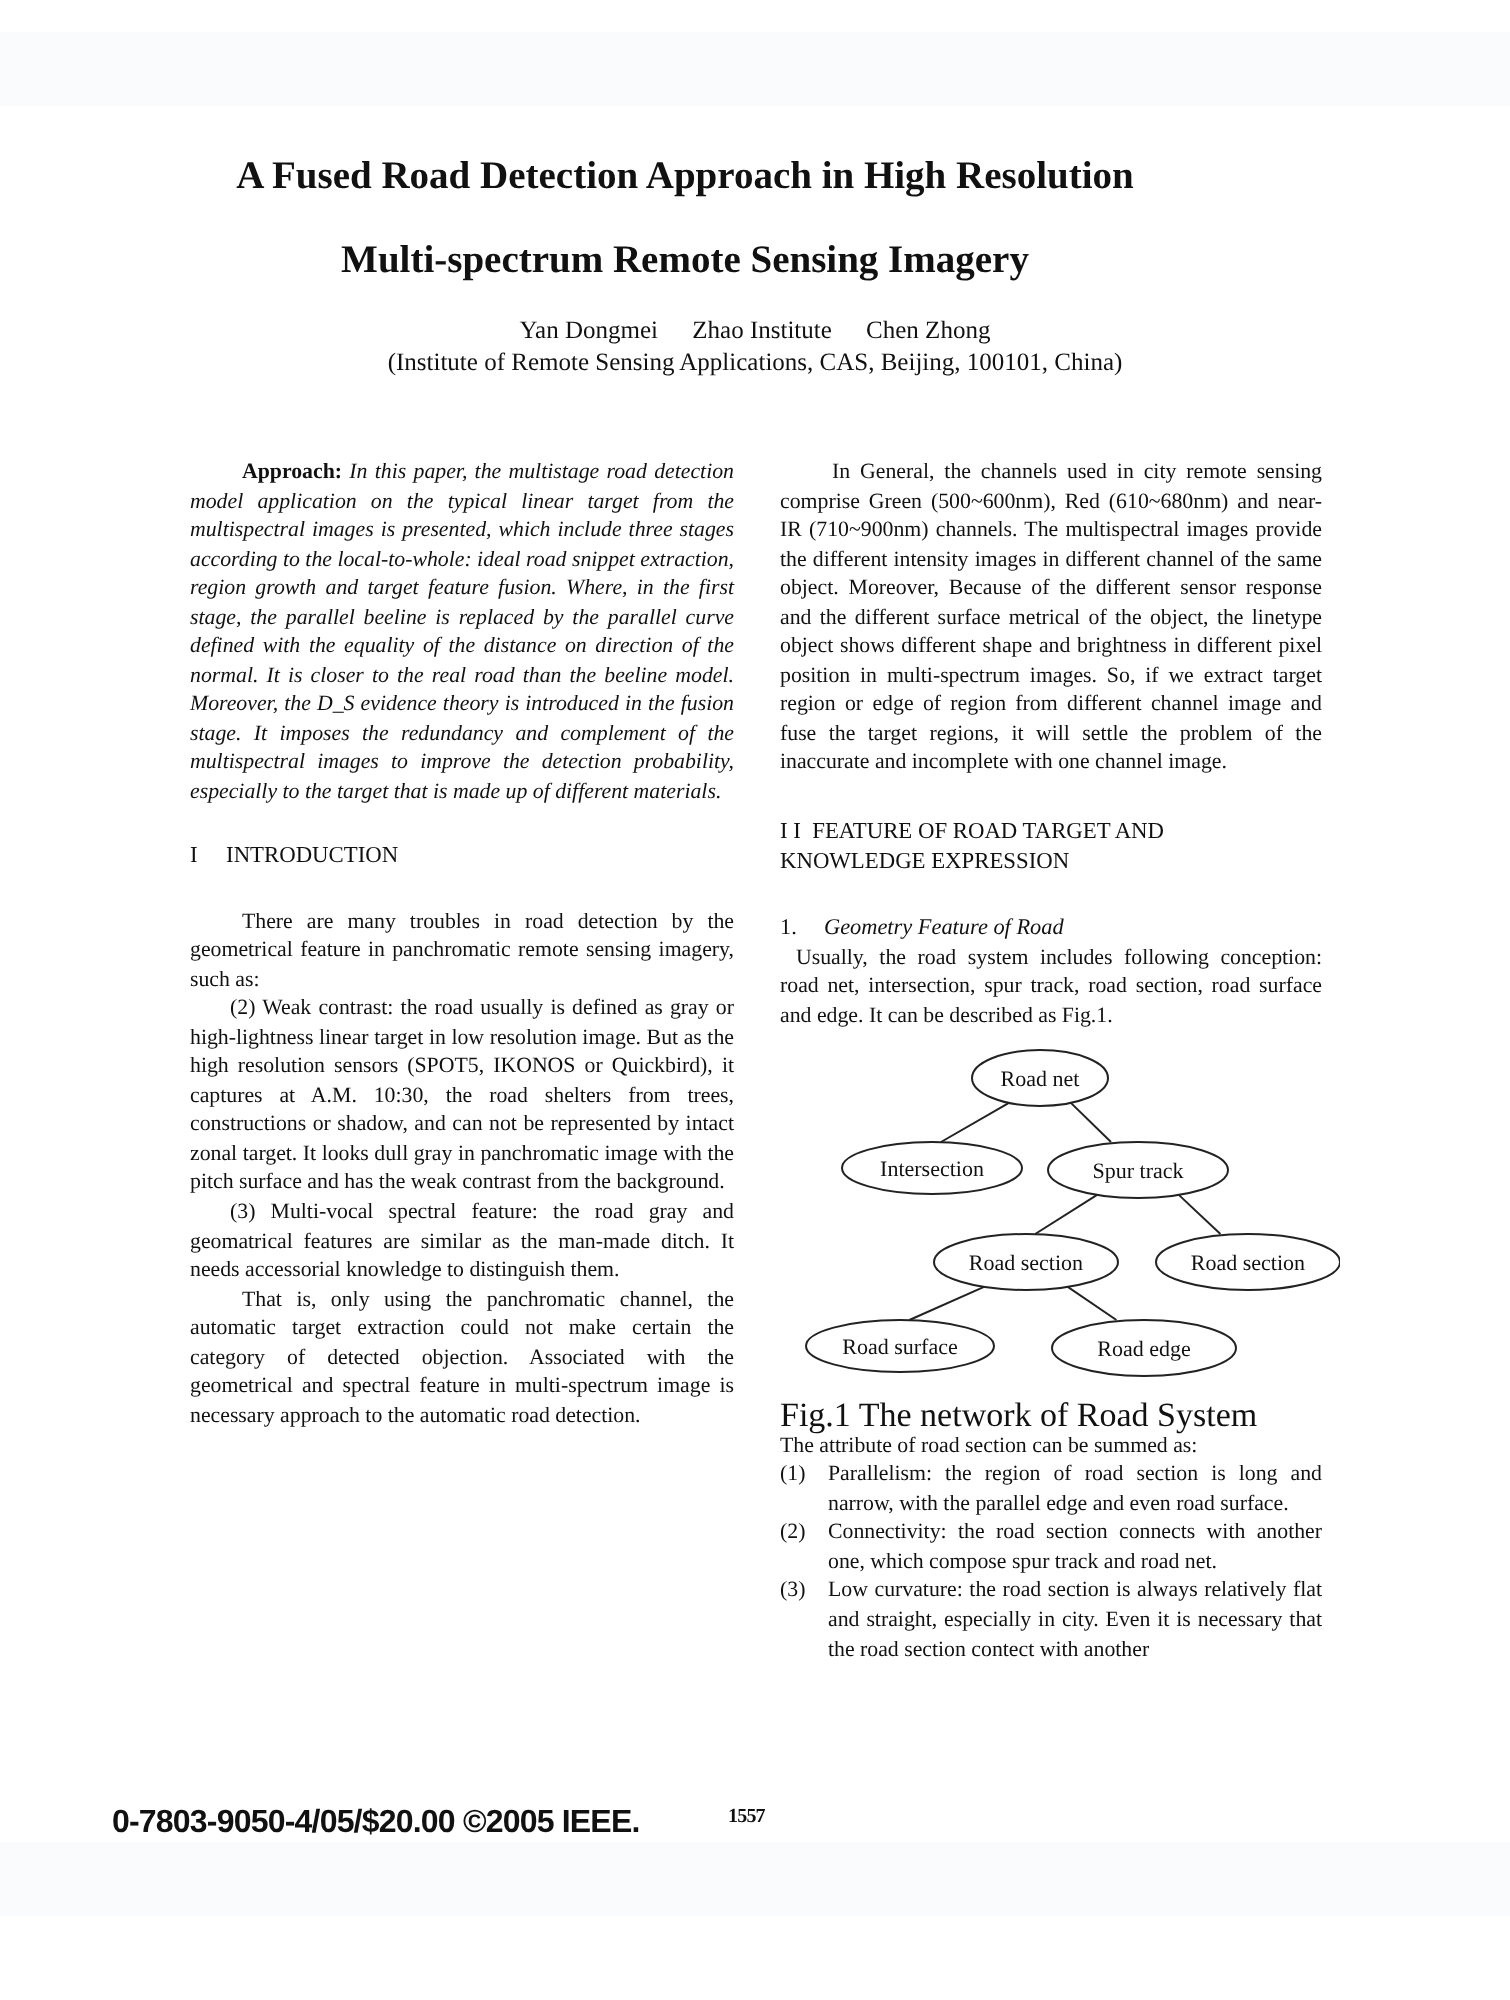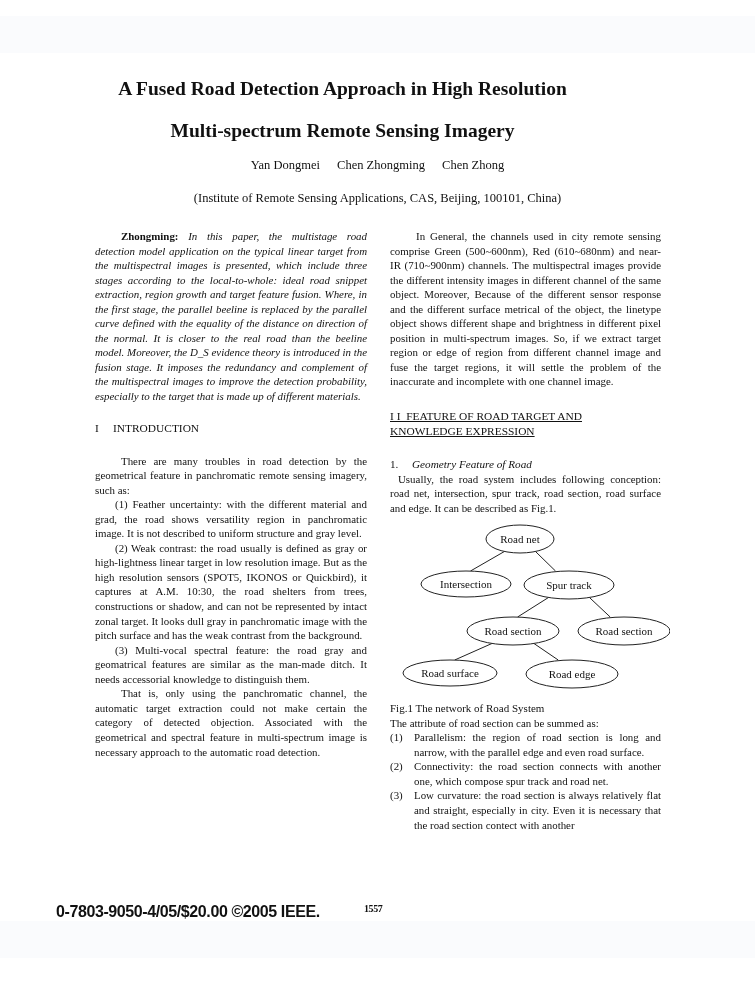--- a/index.html
+++ b/index.html
@@ -17,21 +17,21 @@
     position: absolute; left: 0; width: 685px; text-align: center;
     font-weight: bold; font-size: 19.5px; color: #111;
   }
   .t1 { top: 78px; }
   .t2 { top: 120px; }
   .authors {
     position: absolute; left: 0; width: 755px; text-align: center;
     font-size: 12.5px; line-height: 15px;
   }
   .authors.a1 { top: 158px; }
-  .authors.a2 { top: 191px; }
+  .authors.a2 { top: 174px; }
   .authors span { margin: 0 7px; }
 
   .col {
     position: absolute; top: 229px; font-size: 10.9px; line-height: 14.55px;
   }
   .col-left { left: 95px; width: 272px; }
   .col-right { left: 390px; width: 271px; }
   .col p { margin: 0; text-align: justify; }
   .indent { text-indent: 26px; }
   .indent2 { text-indent: 20px; }
@@ -41,21 +41,21 @@
     text-align: center; font-size: 11.4px; line-height: 15px; margin: 0;
   }
   .sec1 { margin-top: 17px !important; margin-bottom: 18px !important; }
   .sec2 { margin-top: 20px !important; margin-bottom: 18px !important; }
   .subhead { margin: 0; font-size: 11.2px; }
   .subhead .num { display: inline-block; width: 22px; }
   .noindent-p { text-indent: 8px; }
 
   .diagram { position: relative; width: 271px; height: 178px; margin: 8px 0 0 0; }
   .diagram svg { position: absolute; left: 0; top: 0; }
-  .caption { text-align: center; font-size: 11px; margin: 0; }
+  .caption { text-align: center; font-size: 17px; margin: 0; }
   ol.attrs { margin: 0; padding: 0; list-style: none; }
   ol.attrs li { position: relative; padding-left: 24px; text-align: justify; }
   ol.attrs li .n { position: absolute; left: 0; top: 0; }
 
   .footer-left {
     position: absolute; top: 903px; left: 56px; font-size: 16px;
     font-weight: bold; letter-spacing: -0.4px; font-family: Liberation Sans, sans-serif;
   }
   .footer-right {
     position: absolute; top: 903px; left: 364px; font-size: 10px;
@@ -66,44 +66,43 @@
 <body>
 
 <div class="band band-top"></div>
 <div class="band band-bottom"></div>
 
 <div class="title t1">A Fused Road Detection Approach in High Resolution</div>
 <div class="title t2">Multi-spectrum Remote Sensing Imagery</div>
 
 <div class="authors a1">
   <span>Yan Dongmei</span>
-  <span>Chen Zhongming</span>
+  <span>Zhao Institute</span>
   <span>Chen Zhong</span>
 </div>
 <div class="authors a2">(Institute of Remote Sensing Applications, CAS, Beijing, 100101, China)</div>
 
 <div class="col col-left">
   <p class="indent it">
-    <span class="b">Zhongming:</span>
+    <span class="b">Approach:</span>
     <span>In this paper, the multistage road detection model application on the typical linear target from the multispectral images is presented, which include three stages according to the local-to-whole: ideal road snippet extraction, region growth and target feature fusion. Where, in the first stage, the parallel beeline is replaced by the parallel curve defined with the equality of the distance on direction of the normal. It is closer to the real road than the beeline model. Moreover, the D_S evidence theory is introduced in the fusion stage. It imposes the redundancy and complement of the multispectral images to improve the detection probability, especially to the target that is made up of different materials.</span>
   </p>
 
   <p class="section-head sec1">I  INTRODUCTION</p>
 
   <p class="indent">There are many troubles in road detection by the geometrical feature in panchromatic remote sensing imagery, such as:</p>
-  <p class="indent2">(1) Feather uncertainty: with the different material and grad, the road shows versatility region in panchromatic image. It is not described to uniform structure and gray level.</p>
   <p class="indent2">(2) Weak contrast: the road usually is defined as gray or high-lightness linear target in low resolution image. But as the high resolution sensors (SPOT5, IKONOS or Quickbird), it captures at A.M. 10:30, the road shelters from trees, constructions or shadow, and can not be represented by intact zonal target. It looks dull gray in panchromatic image with the pitch surface and has the weak contrast from the background.</p>
   <p class="indent2">(3) Multi-vocal spectral feature: the road gray and geomatrical features are similar as the man-made ditch. It needs accessorial knowledge to distinguish them.</p>
   <p class="indent">That is, only using the panchromatic channel, the automatic target extraction could not make certain the category of detected objection. Associated with the geometrical and spectral feature in multi-spectrum image is necessary approach to the automatic road detection.</p>
 </div>
 
 <div class="col col-right">
   <p class="indent">In General, the channels used in city remote sensing comprise Green (500~600nm), Red (610~680nm) and near-IR (710~900nm) channels. The multispectral images provide the different intensity images in different channel of the same object. Moreover, Because of the different sensor response and the different surface metrical of the object, the linetype object shows different shape and brightness in different pixel position in multi-spectrum images. So, if we extract target region or edge of region from different channel image and fuse the target regions, it will settle the problem of the inaccurate and incomplete with one channel image.</p>
 
-  <div class="sec2" style="margin:0;text-decoration:underline;">
+  <div class="sec2" style="margin:0;">
     <p class="section-head">I I FEATURE OF ROAD TARGET AND</p>
     <p class="section-head">KNOWLEDGE EXPRESSION</p>
   </div>
 
   <p class="subhead">
     <span class="num">1.</span><span class="it">Geometry Feature of Road</span>
   </p>
   <p class="noindent-p">Usually, the road system includes following conception: road net, intersection, spur track, road section, road surface and edge. It can be described as Fig.1.</p>
 
   <div class="diagram">

